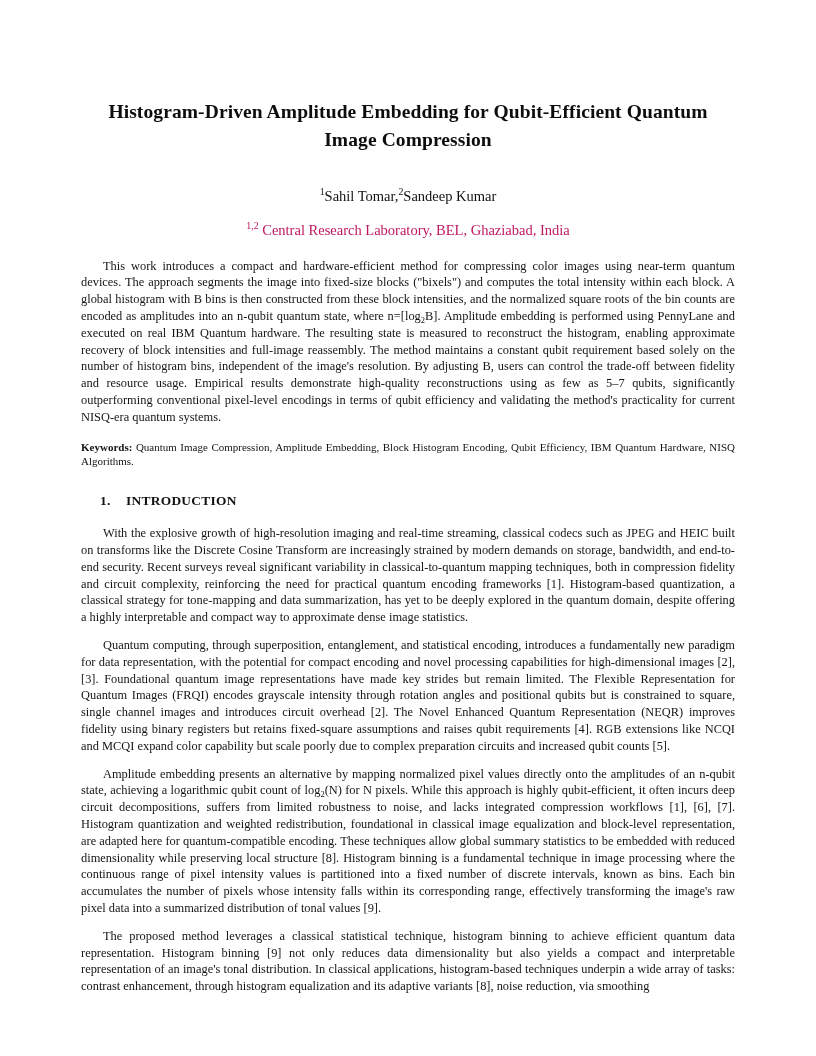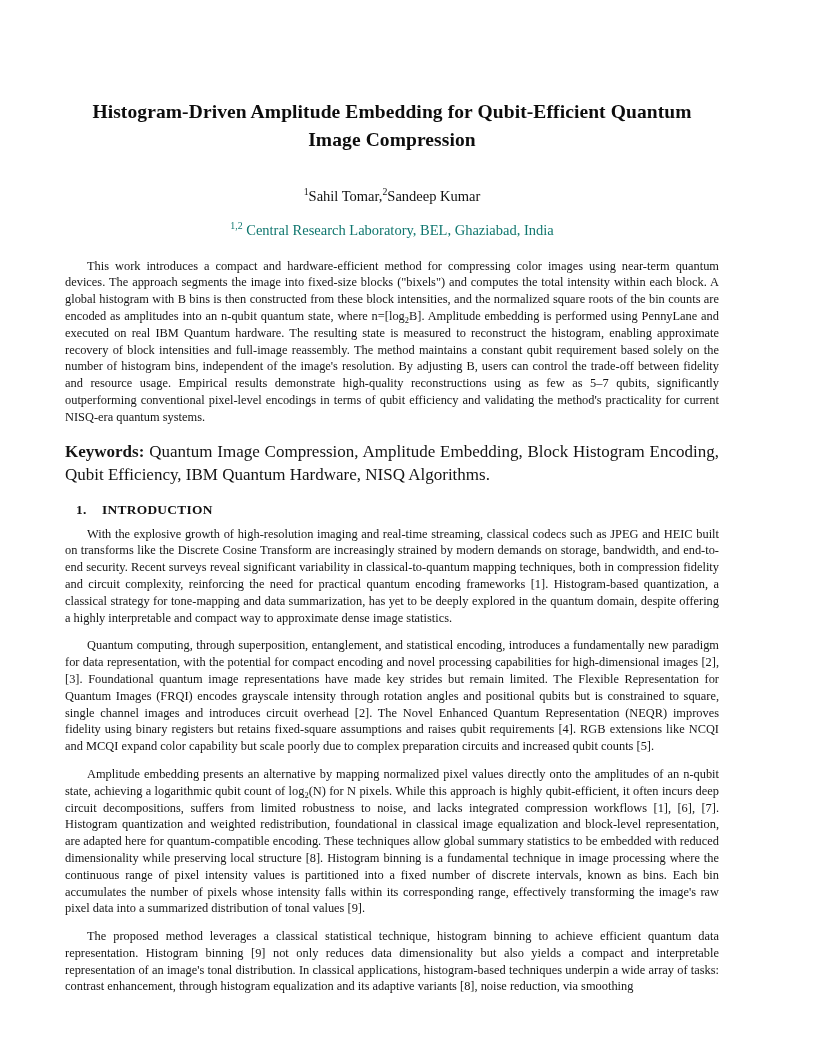--- a/index.html
+++ b/index.html
@@ -13,21 +13,21 @@
     background: #ffffff;
     position: relative;
     box-sizing: border-box;
     padding: 0;
     overflow: hidden;
     font-family: "Liberation Serif", "DejaVu Serif", serif;
     color: #111111;
   }
   .content {
     position: absolute;
-    left: 65px;
+    left: 81px;
     top: 0;
     width: 654px;
   }
   .title {
     font-size: 19.5px;
     font-weight: bold;
     text-align: center;
     line-height: 1.42;
     margin: 0;
     padding-top: 98px;
@@ -41,21 +41,21 @@
     margin: 12px;
     padding-top: 21px;
     color: #111111;
   }
   .affil {
     text-align: center;
     font-size: 14.5px;
     line-height: 1.42;
     margin: 0;
     padding-top: 1px;
-    color: #0f766e;
+    color: #be185d;
   }
   sup {
     font-size: 0.68em;
     vertical-align: super;
     line-height: 0;
   }
   sub {
     font-size: 0.68em;
     vertical-align: sub;
     line-height: 0;
@@ -76,35 +76,35 @@
     margin: 0;
     text-indent: 22px;
     color: #141414;
     -webkit-hyphens: none;
     hyphens: none;
   }
   .abstract-body {
     padding-top: 17px;
   }
   .keywords {
-    font-size: 17px;
+    font-size: 11px;
     line-height: 1.355;
     text-align: justify;
     margin: 0;
     padding-top: 14px;
     text-indent: 0;
     color: #141414;
   }
   .keywords b {
     font-weight: bold;
   }
   .section-head {
     font-size: 13.4px;
     font-weight: bold;
-    margin: 0;
+    margin: 8px;
     padding-top: 16px;
     padding-left: 11px;
     letter-spacing: 0.3px;
   }
   .section-num {
     display: inline-block;
     width: 26px;
   }
   .para-gap {
     padding-top: 11px;

